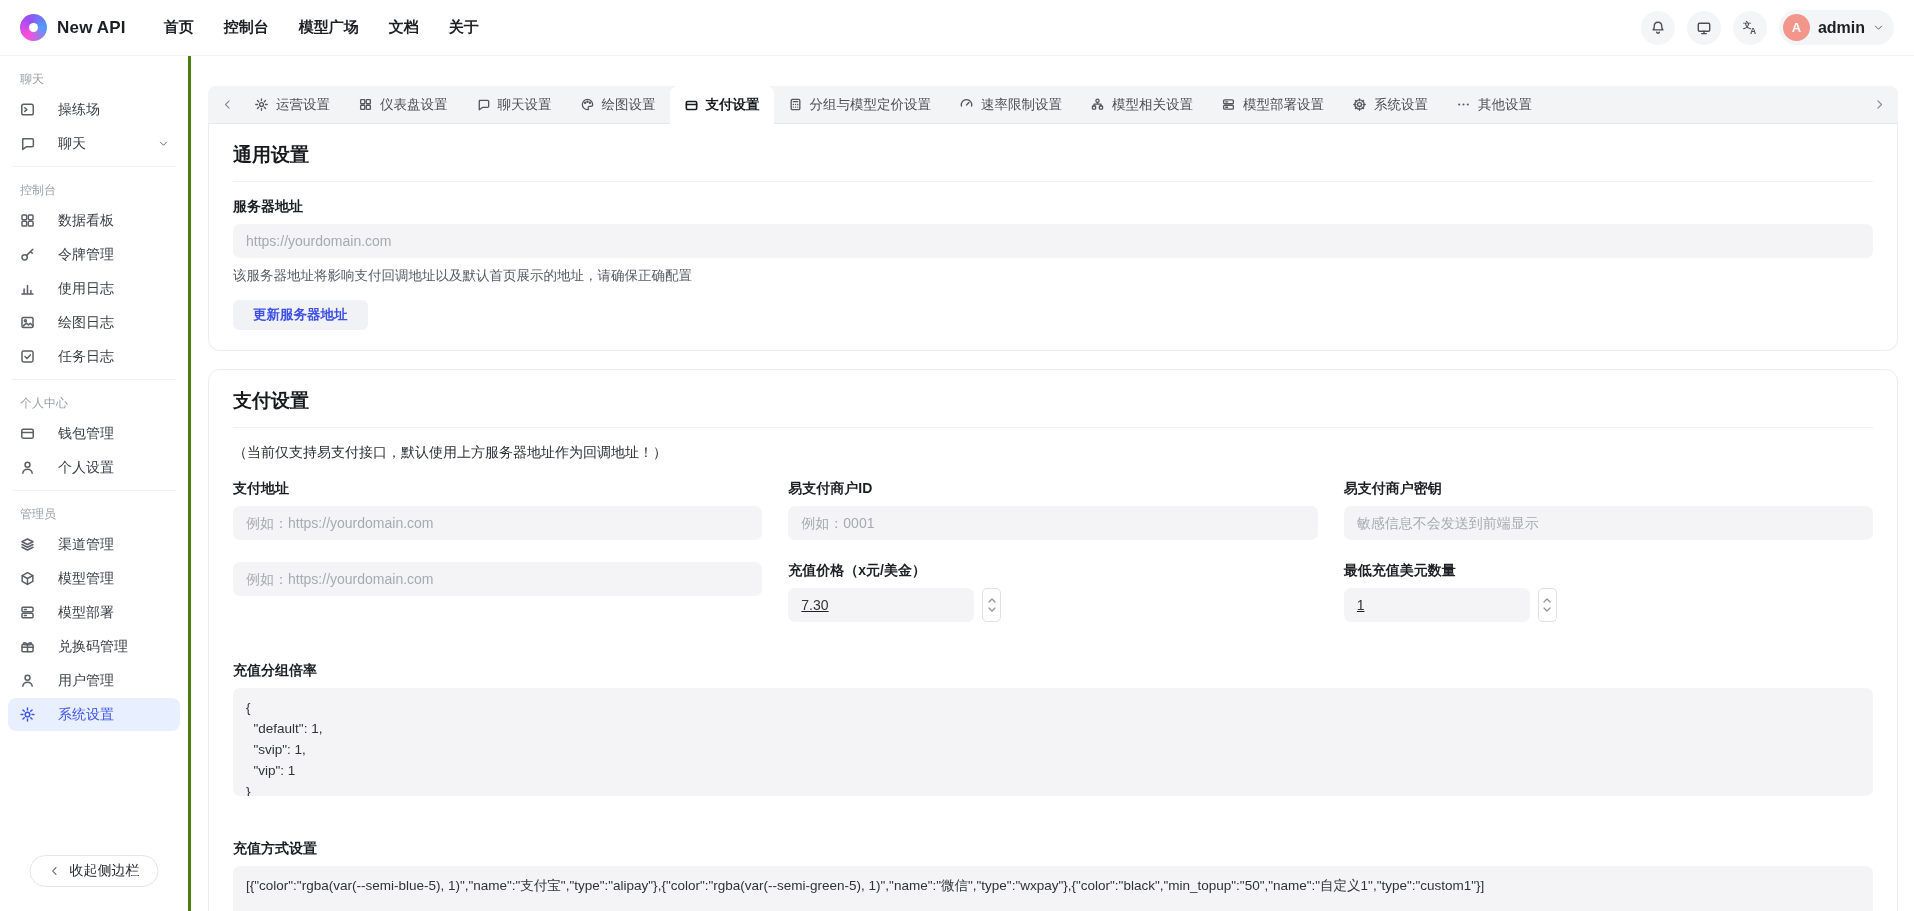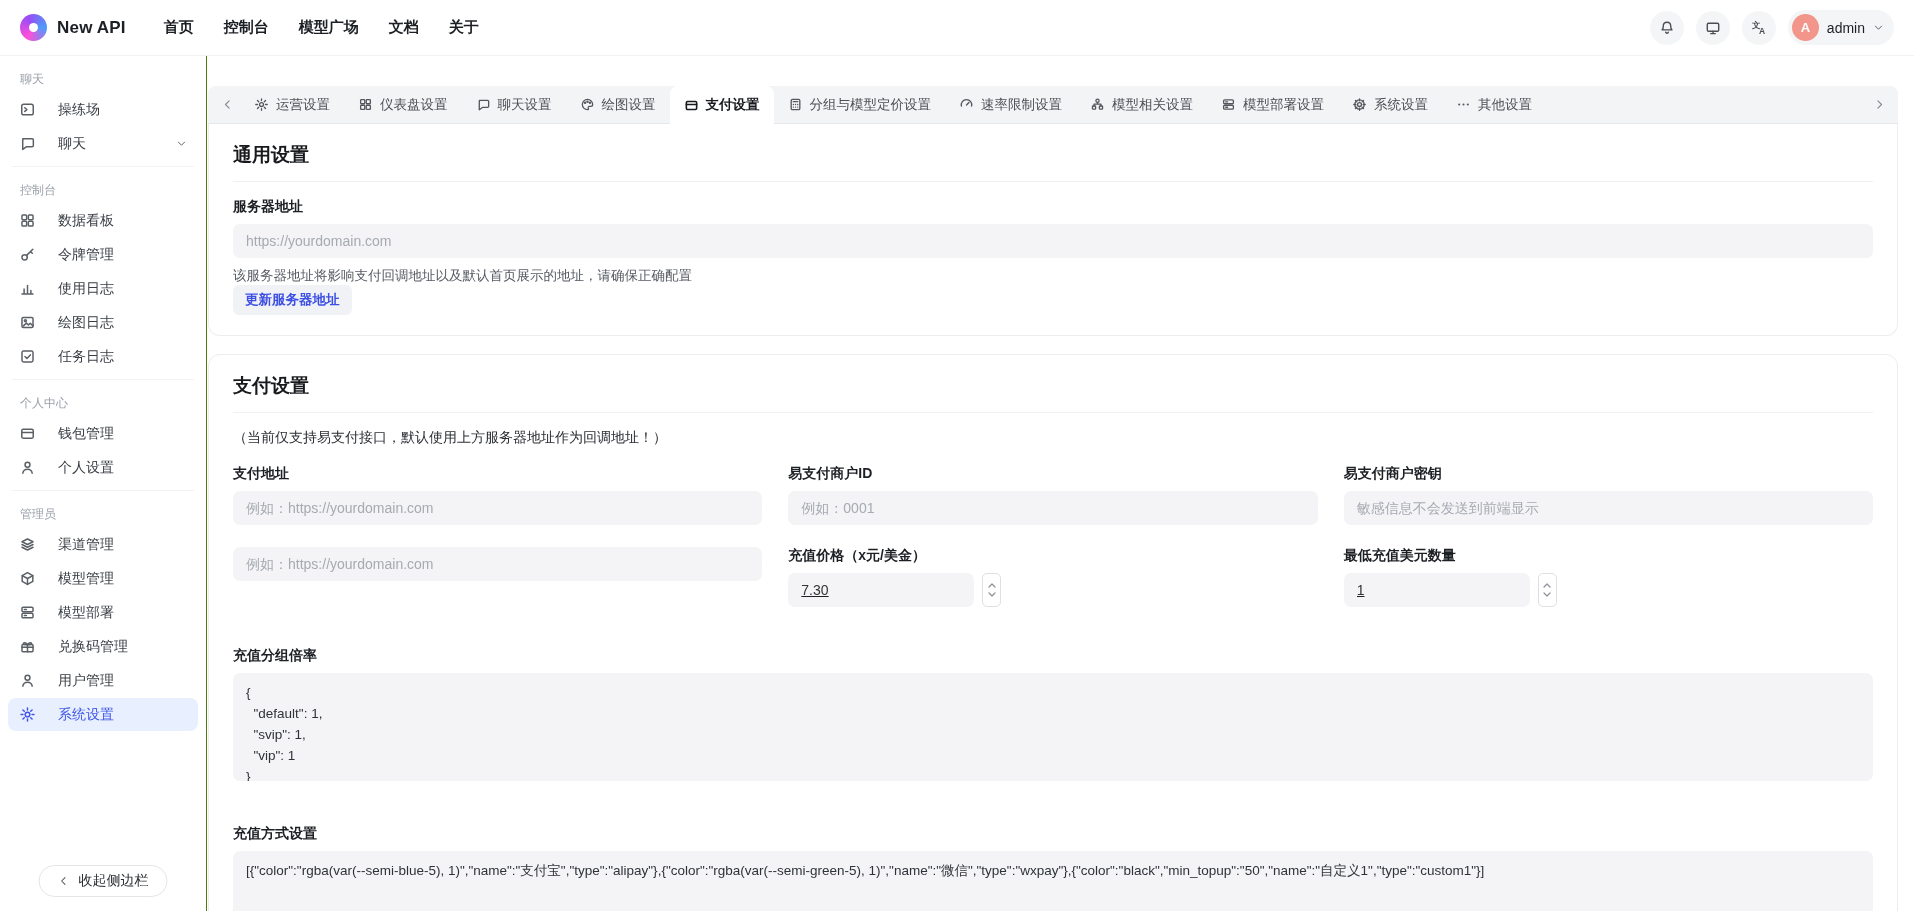--- a/index.html
+++ b/index.html
@@ -39,41 +39,41 @@
   }
   .user-pill {
     display:flex; align-items:center; gap:8px; background:#f4f5f7;
     border-radius:20px; padding:4px 10px 4px 4px; cursor:pointer;
   }
   .avatar {
     width:27px; height:27px; border-radius:50%; background:#f2958a;
     color:#fff; font-size:13px; font-weight:700;
     display:flex; align-items:center; justify-content:center;
   }
-  .user-name { font-size:14px; font-weight:400; }
+  .user-name { font-size:16px; font-weight:700; }
 
   
   .sidebar {
-    position:absolute; top:56px; left:0; bottom:0; width:207px;
-    border-right:1px solid #4d7c0f; background:#fff;
+    position:absolute; top:56px; left:0; bottom:0; width:191px;
+    border-right:3px solid #4d7c0f; background:#fff;
     padding:6px 8px 52px; overflow:hidden;
   }
   .side-section-label { font-size:12px; color:#9aa0a8; padding:9px 12px 5px; }
   .side-item {
     height:33px; display:flex; align-items:center; gap:22px;
     padding:0 11px; border-radius:8px; font-size:14px; color:#3a3f45;
     cursor:pointer; margin-bottom:1px;
   }
   .side-item .icon { width:17px; height:17px; color:#5b6066; flex:0 0 auto; }
   .side-item.active { background:#e8f0ff; color:#4156e8; }
   .side-item.active .icon { color:#4156e8; }
   .side-item .chev { margin-left:auto; color:#6b7076; }
   .side-divider { height:1px; background:#f2f2f4; margin:6px 4px; }
   .collapse-pill {
-    position:absolute; left:50%; transform:translateX(-50%); bottom:14px;
+    position:absolute; left:50%; transform:translateX(-50%); bottom:24px;
     height:32px; padding:0 18px; border:1px solid #e4e5e8; border-radius:16px;
     background:#fff; display:flex; align-items:center; gap:9px;
     font-size:14px; color:#2a2e33; cursor:pointer; white-space:nowrap;
   }
   .collapse-pill .icon { width:12px; height:12px; color:#55595f; }
 
   
   .main {
     position:absolute; top:56px; left:176px; right:0; bottom:0;
     padding:30px 16px 6px 32px; overflow:hidden;
@@ -109,21 +109,21 @@
 
   .field-label { font-size:14px; font-weight:700; color:#1c1f23; margin-bottom:8px; }
   .text-input {
     width:100%; height:34px; background:#f4f4f6; border:none; outline:none;
     border-radius:7px; padding:0 13px; font-size:14px; color:#333;
     font-family:"Liberation Sans", sans-serif;
   }
   .text-input::placeholder { color:#a6aab1; }
   .help-text { font-size:13.5px; color:#565b63; margin-top:9px; }
   .ghost-btn {
-    height:30px; padding:0 12px; border:none; cursor:pointer;
+    margin-top:15px; height:30px; padding:0 20px; border:none; cursor:pointer;
     background:#f1f2f6; color:#3d50e3; font-size:13.5px; font-weight:700;
     border-radius:6px; display:inline-flex; align-items:center;
     font-family:"Liberation Sans", sans-serif;
   }
   .pay-note { font-size:14px; color:#2a2e33; margin:0 0 18px; }
   .grid3 { display:grid; grid-template-columns:repeat(3,1fr); column-gap:26px; row-gap:22px; }
   .num-wrap { display:flex; align-items:flex-end;text-decoration:underline; }
   .num-input { width:186px; }
   .stepper {
     width:19px; height:34px; margin-left:8px; border:1px solid #dfe0e4;

